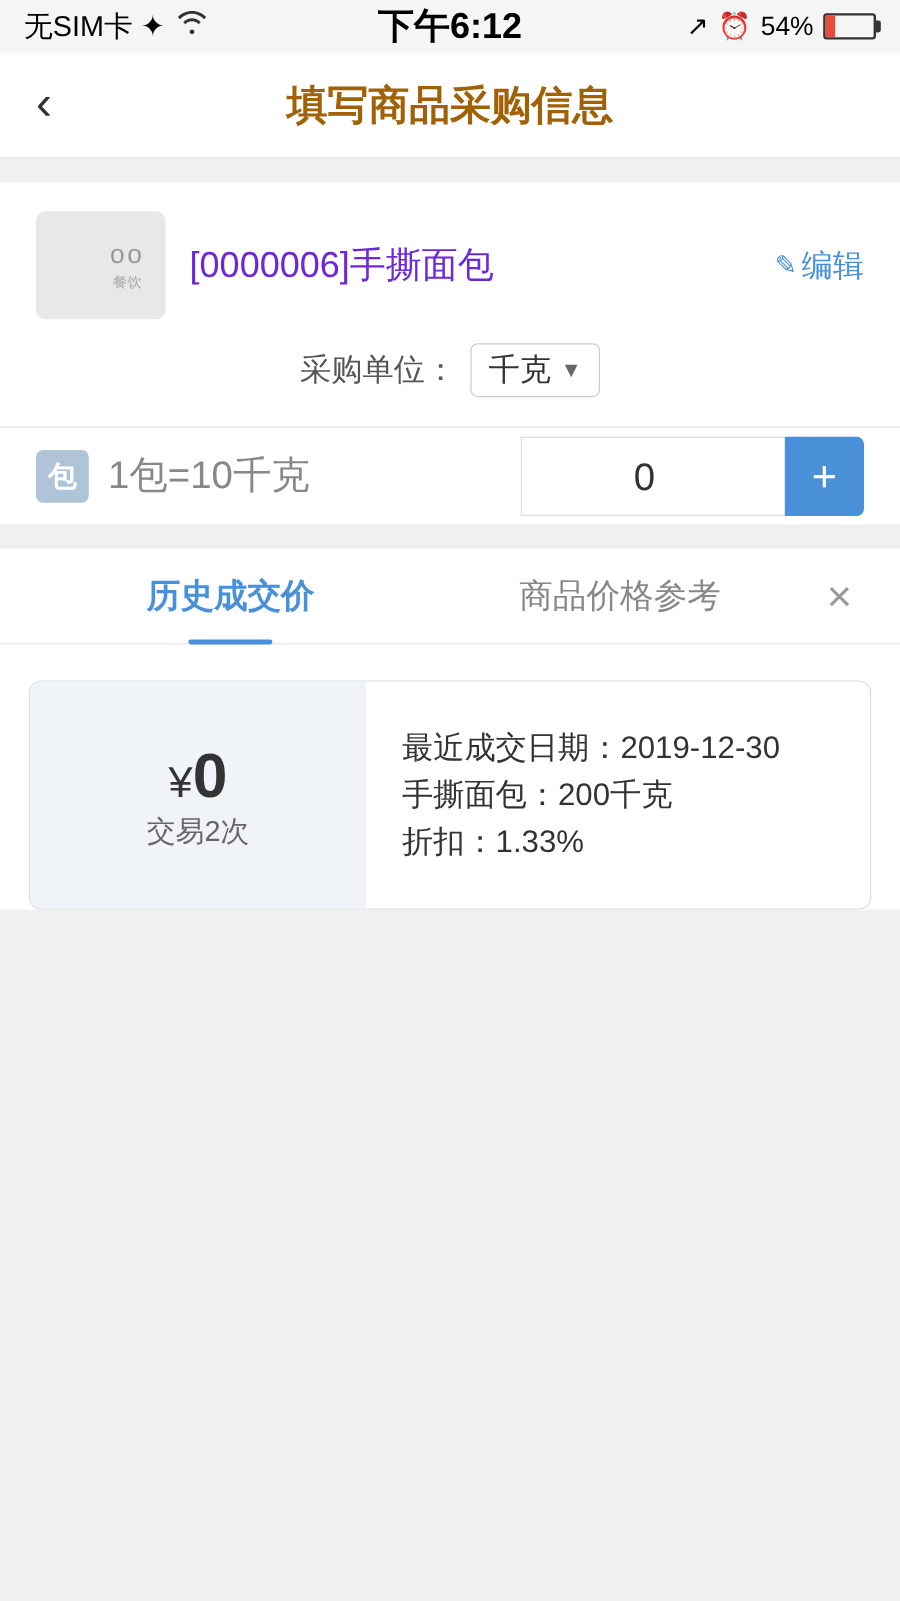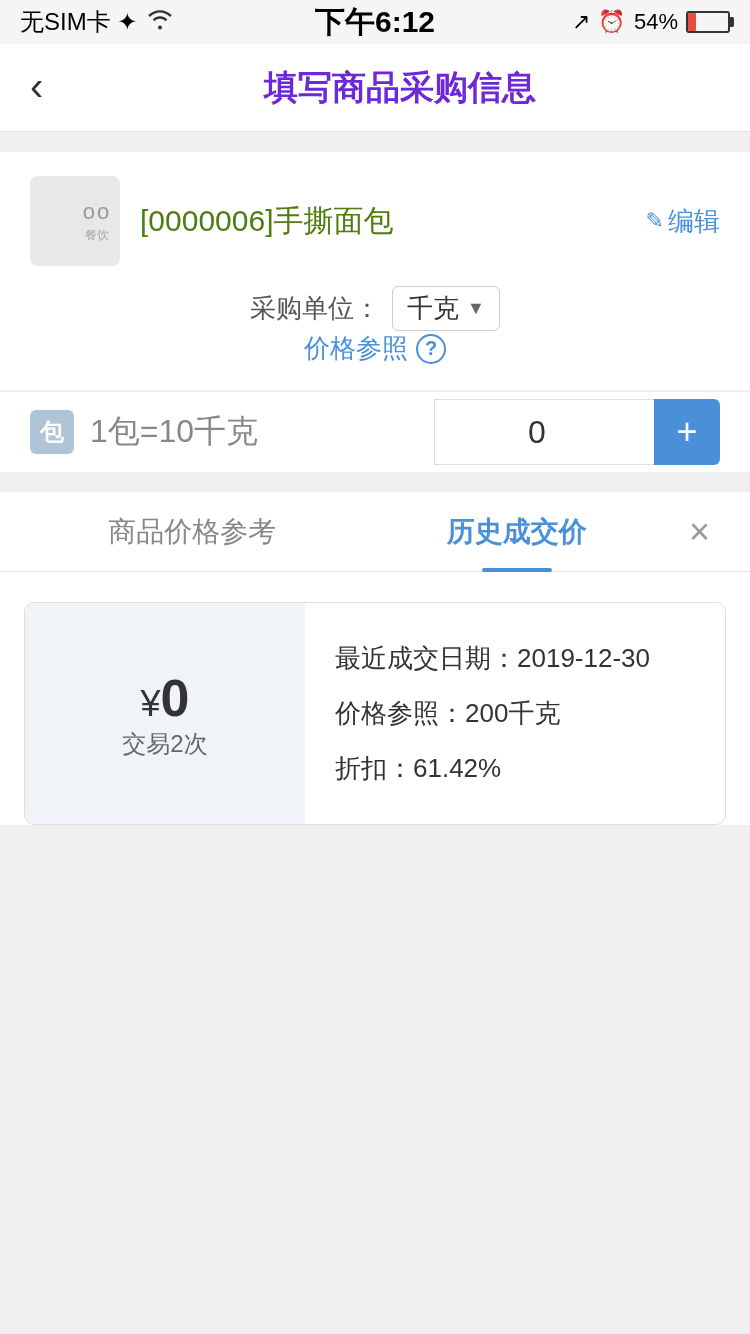--- a/index.html
+++ b/index.html
@@ -87,43 +87,42 @@
       cursor: pointer;
       line-height: 1;
       margin-top: -4px;
     }
     .nav-title {
       position: absolute;
       left: 50%;
       transform: translateX(-50%);
       font-size: 34px;
       font-weight: 600;
-      color: #6d28d9;
-      margin-left: 25px;
+      color: #a16207;
     }
 
     
     .product-card {
       background: #fff;
       margin-top: 20px;
       padding: 24px 30px;
     }
     .product-header {
       display: flex;
       align-items: center;
       justify-content: space-between;
       margin-bottom: 20px;
     }
     .product-header-left {
       display: flex;
       align-items: center;
       gap: 20px;
     }
     .product-thumb {
-      width: 90px;
+      width: 108px;
       height: 90px;
       background: #e8e8e8;
       border-radius: 8px;
       display: flex;
       align-items: center;
       justify-content: center;
       position: relative;
       overflow: hidden;
       padding-left: 44px;
     }
@@ -133,21 +132,21 @@
       display: flex;
       flex-direction: column;
       align-items: center;
     }
     .product-thumb-logo .eyes {
       font-size: 22px;
       letter-spacing: 2px;
     }
     .product-name {
       font-size: 30px;
-      color: #4d7c0f;
+      color: #6d28d9;
       font-weight: 500;
     }
     .edit-btn {
       font-size: 26px;
       color: #4a90d9;
       cursor: pointer;
       display: flex;
       align-items: center;
       gap: 4px;
     }
@@ -336,21 +335,20 @@
     }
     .history-trade-count {
       font-size: 24px;
       color: #666;
     }
     .history-detail-col {
       flex: 1;
       padding: 36px 30px;
       display: flex;
       flex-direction: column;
-      gap: 16px;
       justify-content: center;
     }
     .history-detail-row {
       font-size: 26px;
       color: #333;
       line-height: 1.5;
     }
 
     
     .main-content {
@@ -406,67 +404,63 @@
     </div>
   </div>
   <div class="product-unit-row">
     <div style="display:flex; align-items:center;">
       <span class="unit-label">采购单位：</span>
       <div class="unit-select">
         <span>千克</span>
         <span class="arrow">▼</span>
       </div>
     </div>
-    <div class="price-ref-btn">
-      <span>价格参照</span>
-      <span class="help-icon">?</span>
-    </div>
   </div>
 </div>
 
 <div class="quantity-section">
   <div class="quantity-unit-info">
     <div class="qty-unit-badge">包</div>
     <span class="qty-unit-desc">1包=10千克</span>
   </div>
   <div class="qty-input-row">
     <input class="qty-input" type="number" value="0" style="">
     <div class="qty-plus-btn">
       <span>+</span>
     </div>
   </div>
 </div>
 
 <div class="tabs-section">
   <div class="tabs-header">
+    <div class="tab-item active">
+      <span>历史成交价</span>
+    </div>
     <div class="tab-item">
       <span>商品价格参考</span>
-    </div>
-    <div class="tab-item active">
-      <span>历史成交价</span>
     </div>
     <div class="tab-close">
       <span>×</span>
     </div>
   </div>
 
   <div class="history-card">
     <div class="history-price-col">
       <div class="history-price">
         <span style="font-size:36px; font-weight:400;">¥</span><span>0</span>
       </div>
       <div class="history-trade-count">交易2次</div>
     </div>
     <div class="history-detail-col">
       <div class="history-detail-row">
         <span>最近成交日期：</span><span>2019-12-30</span>
       </div>
       <div class="history-detail-row">
-        <span>价格参照：</span><span>200千克</span>
+        <span>手撕面包：</span><span>200千克</span>
       </div>
       <div class="history-detail-row">
-        <span>折扣：</span><span>61.42%</span>
+        <span>折扣：</span><span>1.33%</span>
       </div>
     </div>
   </div>
 </div>
 
 <div class="main-content"></div>
 
 </body></html>

